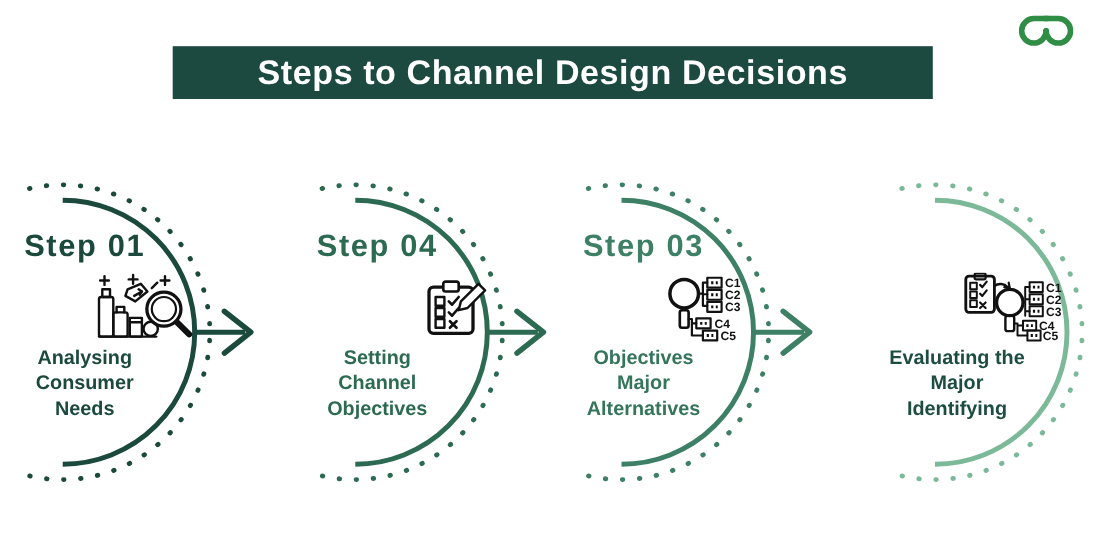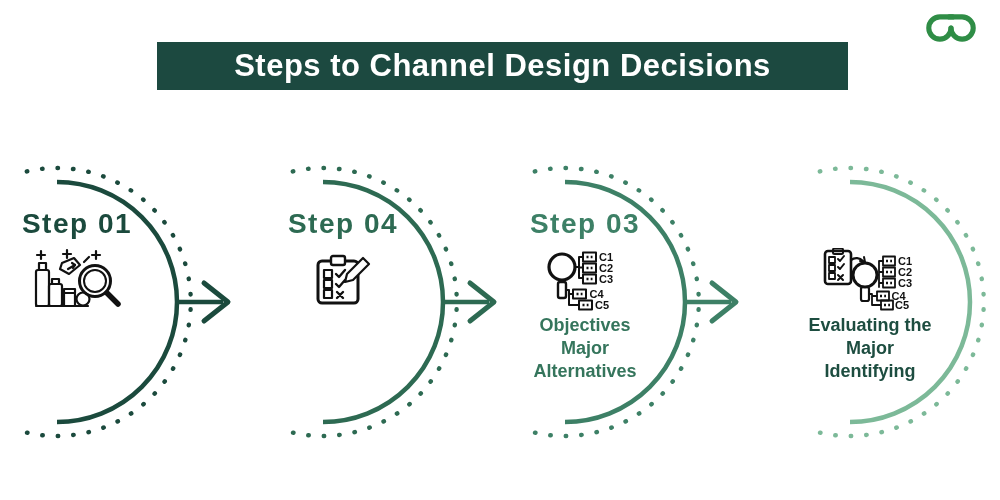--- a/index.html
+++ b/index.html
@@ -24,21 +24,21 @@
   .arc-solid{fill:none;stroke:var(--arc);stroke-width:4.5;}
   .arc-dotted{fill:none;stroke:var(--arc);stroke-width:4.4;stroke-linecap:round;stroke-dasharray:.5 15;}
   .arrow-line{fill:none;stroke:var(--arc);stroke-width:4.5;}
   .arrow-head{fill:none;stroke:var(--arc);stroke-width:5;stroke-linecap:round;stroke-linejoin:round;}
   .step-title{
     position:absolute;left:35px;top:46px;width:250px;text-align:center;
     font-size:28px;font-weight:bold;letter-spacing:1.5px;color:var(--title-c);
   }
   .icon-wrap{
     position:absolute;left:60px;top:84px;width:200px;height:68px;
-    display:flex;align-items:center;justify-content:center;
+    display:flex;align-items:center;justify-content:flex-end;
   }
   .icon-svg *{stroke:var(--ink);}
   .icon-svg .ln{fill:none;stroke-linecap:round;stroke-linejoin:round;}
   .icon-svg .dots{fill:none;stroke-linecap:butt;stroke-dasharray:2 2.2;stroke-width:2.6;}
   .icon-svg text{stroke:none;fill:var(--ink);font-weight:bold;font-size:11px;font-family:"Liberation Sans",sans-serif;}
   .step-label{
     position:absolute;left:92px;top:152px;width:136px;text-align:center;
     font-size:18px;font-weight:bold;line-height:1.28;color:var(--label-c);
   }
 </style>
@@ -83,20 +83,21 @@
           <path d="M33 45v-4h11v4"></path>
           <rect x="33" y="45" width="11" height="13" rx="1"></rect>
           <circle cx="52" cy="51" r="6.5"></circle>
           <path d="M5 58h52"></path>
         </g>
         <circle class="ln" cx="64" cy="33" r="15.5" stroke-width="3" fill="#fff"></circle>
         <circle class="ln" cx="64" cy="33" r="11" stroke-width="2" fill="none"></circle>
         <path class="ln" d="M76 45l11 11" stroke-width="5.5" fill="none"></path>
       </svg>
     </div>
+    <div class="step-label">Analysing Consumer Needs</div>
   </div>
 
   <div class="step" style="left: 183px; --arc: #2d6a52; --title-c: #2d6a52; --label-c: #2d6a52;">
     <svg class="arc" width="340" height="285" viewBox="0 0 340 285">
       <path class="arc-dotted" d="M109.8 9.4 A134 134 0 1 1 109.8 270.6"></path>
       <path class="arc-solid" d="M140 20 A120 120 0 0 1 140 260"></path>
       <g>
         <path class="arrow-line" d="M258 140 H306"></path>
         <path class="arrow-head" d="M287 121 L311 140 L287 159"></path>
       </g>
@@ -110,20 +111,21 @@
           <rect x="9" y="16" width="8" height="8" stroke-width="2.2"></rect>
           <rect x="9" y="26" width="8" height="8" stroke-width="2.2"></rect>
           <rect x="9" y="36" width="8" height="8" stroke-width="2.2"></rect>
           <path d="M21 20l3 3 6-7" stroke-width="2.4"></path>
           <path d="M21 30l3 3 6-7" stroke-width="2.4"></path>
           <path d="M22 38l6 6m0-6l-6 6" stroke-width="2.4"></path>
           <path d="M48 4l6 6-16 16-8 2 2-8z" stroke-width="2.2" fill="#fff"></path>
         </g>
       </svg>
     </div>
+    <div class="step-label">Setting Channel Objectives</div>
   </div>
 
   <div class="step" style="left: 425px; --arc: #3d8066; --title-c: #3d8066; --label-c: #35755c;">
     <svg class="arc" width="340" height="285" viewBox="0 0 340 285">
       <path class="arc-dotted" d="M109.8 9.4 A134 134 0 1 1 109.8 270.6"></path>
       <path class="arc-solid" d="M140 20 A120 120 0 0 1 140 260"></path>
       <g>
         <path class="arrow-line" d="M258 140 H306"></path>
         <path class="arrow-head" d="M287 121 L311 140 L287 159"></path>
       </g>

